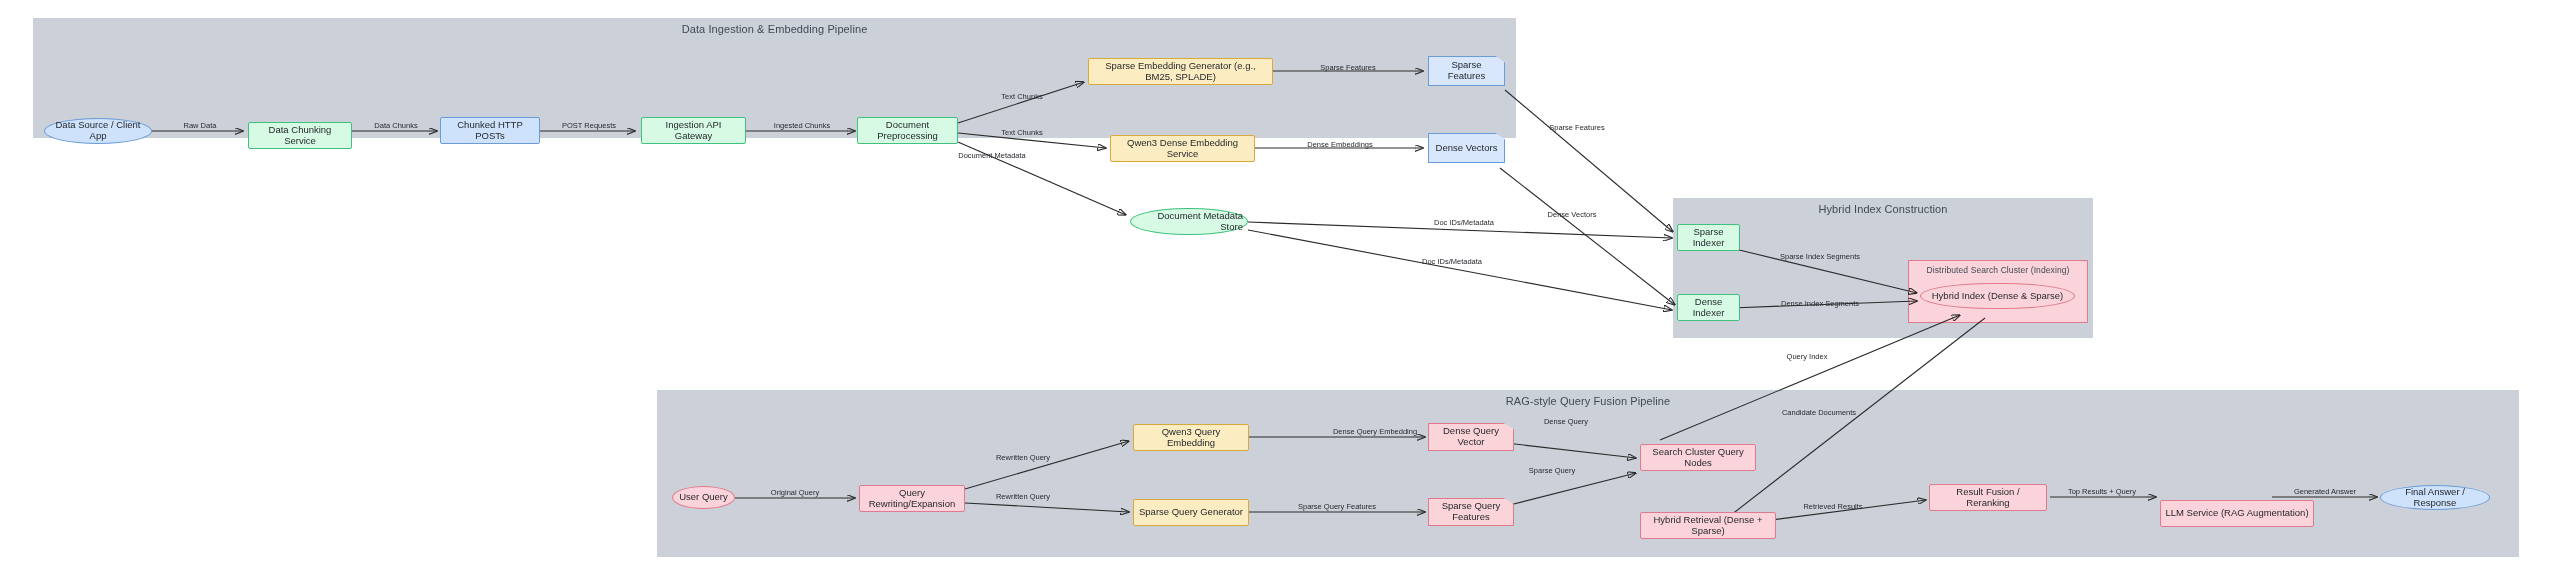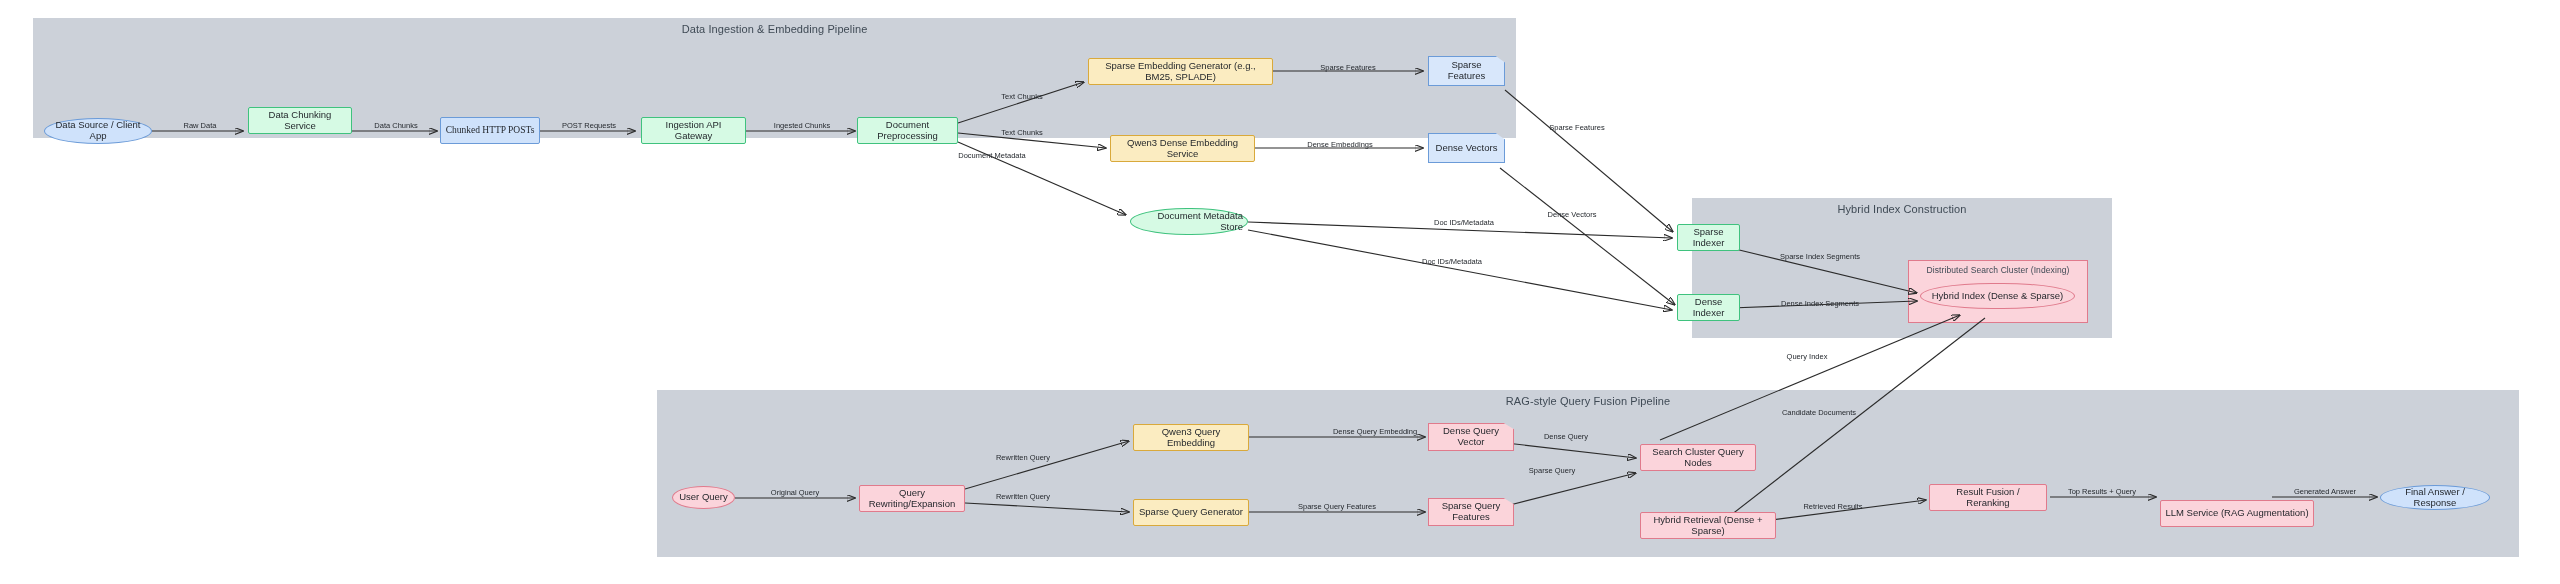--- a/index.html
+++ b/index.html
@@ -32,21 +32,21 @@
 </style>
 </head>
 <body>
 
 <div id="stage">
 
   <div class="subgraph" style="left:33px;top:18px;width:1483px;height:120px;background:#ccd1d9;">
     <div class="sg-title" style="top:5px;">Data Ingestion &amp; Embedding Pipeline</div>
   </div>
 
-  <div class="subgraph" style="left:1673px;top:198px;width:420px;height:140px;background:#ccd1d9;margin-left:19px;">
+  <div class="subgraph" style="left:1673px;top:198px;width:420px;height:140px;background:#ccd1d9;">
     <div class="sg-title" style="top:5px;">Hybrid Index Construction</div>
   </div>
 
   <div class="subgraph" style="left:1908px;top:260px;width:180px;height:63px;background:#fbd4db;border:1px solid #e07a8c;">
     <div class="sg-title" style="top:4px;font-size:8.5px;">Distributed Search Cluster (Indexing)</div>
   </div>
 
   <div class="subgraph" style="left:657px;top:390px;width:1862px;height:167px;background:#ccd1d9;">
     <div class="sg-title" style="top:5px;">RAG-style Query Fusion Pipeline</div>
   </div>
@@ -92,25 +92,25 @@
     <line x1="1506" y1="506" x2="1636" y2="473" marker-end="url(#ah)"></line>
     <line x1="1740" y1="524" x2="1926" y2="500" marker-end="url(#ah)"></line>
     <line x1="2050" y1="497" x2="2156" y2="497" marker-end="url(#ah)"></line>
     <line x1="2272" y1="497" x2="2377" y2="497" marker-end="url(#ah)"></line>
   </svg>
 
   <div class="node ellipse c-blue" style="left:44px;top:118px;width:108px;height:26px;">
     <span>Data Source / Client App</span>
   </div>
 
-  <div class="node rect c-green" style="left:248px;top:107px;width:104px;height:27px;">
+  <div class="node rect c-green" style="left:248px;top:122px;width:104px;height:27px;">
     <span>Data Chunking Service</span>
   </div>
 
-  <div class="node rect c-blue" style="left:440px;top:117px;width:100px;height:27px;font-family:Liberation Serif, serif;">
+  <div class="node rect c-blue" style="left:440px;top:117px;width:100px;height:27px;">
     <span>Chunked HTTP POSTs</span>
   </div>
 
   <div class="node rect c-green" style="left:641px;top:117px;width:105px;height:27px;">
     <span>Ingestion API Gateway</span>
   </div>
 
   <div class="node rect c-green" style="left:857px;top:117px;width:101px;height:27px;">
     <span>Document Preprocessing</span>
   </div>
@@ -206,19 +206,19 @@
   <div class="edge-label" style="left:1452px;top:261px;">Doc IDs/Metadata</div>
   <div class="edge-label" style="left:1820px;top:256px;">Sparse Index Segments</div>
   <div class="edge-label" style="left:1820px;top:303px;">Dense Index Segments</div>
   <div class="edge-label" style="left:1807px;top:356px;">Query Index</div>
   <div class="edge-label" style="left:1819px;top:412px;">Candidate Documents</div>
   <div class="edge-label" style="left:795px;top:492px;">Original Query</div>
   <div class="edge-label" style="left:1023px;top:457px;">Rewritten Query</div>
   <div class="edge-label" style="left:1023px;top:496px;">Rewritten Query</div>
   <div class="edge-label" style="left:1337px;top:431px;margin-left:38px;">Dense Query Embedding</div>
   <div class="edge-label" style="left:1337px;top:506px;">Sparse Query Features</div>
-  <div class="edge-label" style="left:1552px;top:436px;padding-left:28px;">Dense Query</div>
+  <div class="edge-label" style="left:1552px;top:421px;padding-left:28px;">Dense Query</div>
   <div class="edge-label" style="left:1552px;top:470px;">Sparse Query</div>
   <div class="edge-label" style="left:1833px;top:506px;">Retrieved Results</div>
   <div class="edge-label" style="left:2102px;top:491px;">Top Results + Query</div>
   <div class="edge-label" style="left:2325px;top:491px;">Generated Answer</div>
 
 </div>
 
 </body></html>

